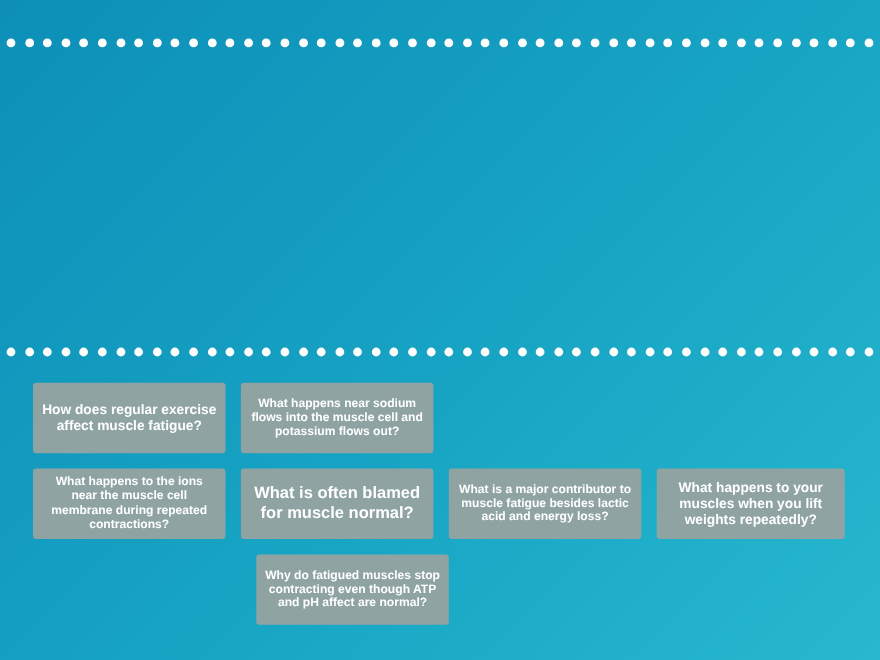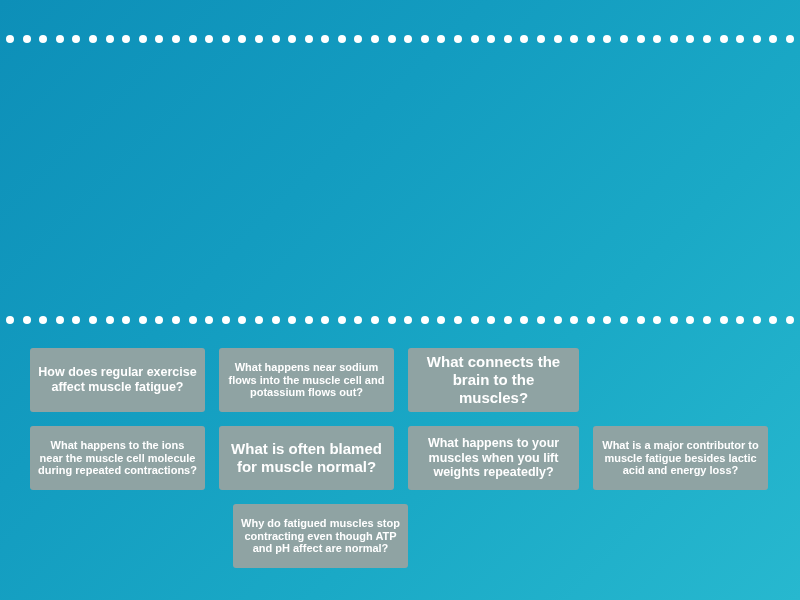--- a/index.html
+++ b/index.html
@@ -188,28 +188,27 @@
       <i style="background: rgb(255, 255, 255);"></i>
       <i style="background: rgb(255, 255, 255);"></i>
       <i style="background: rgb(255, 255, 255);"></i>
     </div>
 
   <div class="tiles">
 
     <div class="tile-row">
       <div class="tile w175 fs13">How does regular exercise affect muscle fatigue?</div>
       <div class="tile w175 fs11">What happens near sodium flows into the muscle cell and potassium flows out?</div>
-      <div class="tile w171 fs15">What connects the brain to the muscles?</div>
     </div>
 
     <div class="tile-row">
-      <div class="tile w175 fs11">What happens to the ions near the muscle cell molecule during repeated contractions?</div>
+      <div class="tile w175 fs11">What happens to the ions near the muscle cell membrane during repeated contractions?</div>
       <div class="tile w175 fs15">What is often blamed for muscle normal?</div>
+      <div class="tile w175 fs11">What is a major contributor to muscle fatigue besides lactic acid and energy loss?</div>
       <div class="tile w171 fs13">What happens to your muscles when you lift weights repeatedly?</div>
-      <div class="tile w175 fs11">What is a major contributor to muscle fatigue besides lactic acid and energy loss?</div>
     </div>
 
     <div class="tile-row">
       <div class="spacer-1"></div>
       <div class="tile w175 fs11">Why do fatigued muscles stop contracting even though ATP and pH affect are normal?</div>
     </div>
 
   </div>
 </div>
 

